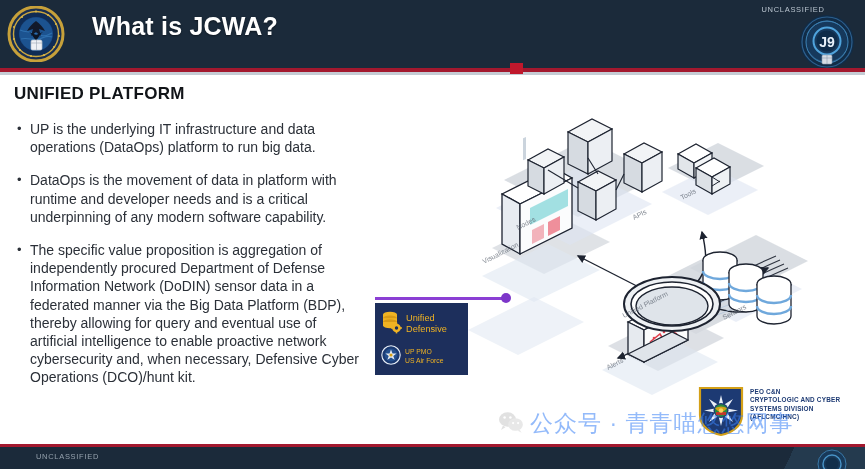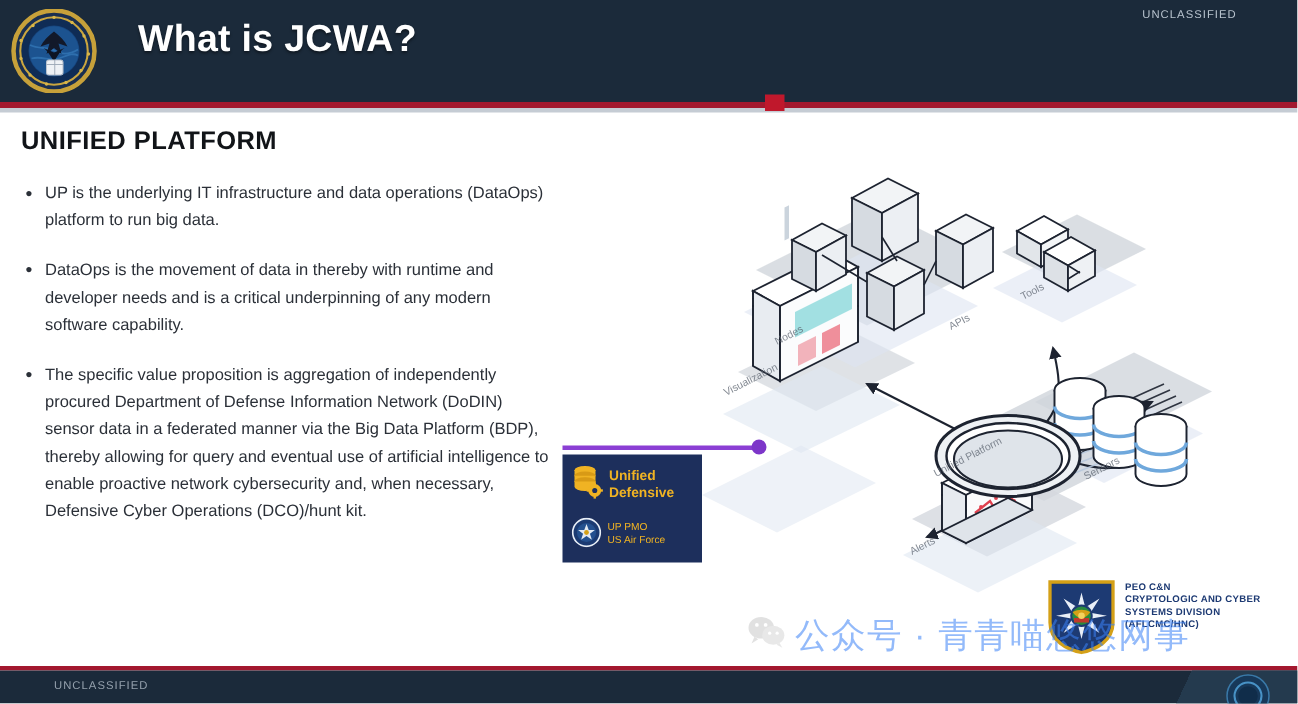--- a/index.html
+++ b/index.html
@@ -71,21 +71,21 @@
     display: flex; align-items: flex-start;
     margin-bottom: 15px;
   }
   .bullet-dot {
     width: 16px; flex: 0 0 16px;
     color: #2b3038; font-size: 13px; line-height: 18px;
     text-align: left; padding-left: 3px;
   }
   .bullet-text {
     flex: 1;
-    font-size: 11px; line-height: 18.2px;
+    font-size: 14px; line-height: 18.2px;
     color: #2b3038;
   }
 
   
   #diagram {
     position: absolute; left: 372px; top: 108px;
     width: 470px; height: 290px;
   }
   #diagram svg { display: block; }
 
@@ -95,21 +95,21 @@
     width: 93px; height: 72px;
     background: #1d2f5c;
     display: flex; flex-direction: column;
     justify-content: center;
     padding: 5px 6px;
   }
   .callout-row { display: flex; align-items: center; }
   .callout-row-1 { margin-bottom: 7px; }
   .callout-icon-db { width: 22px; flex: 0 0 22px; }
   .callout-title {
-    font-size: 9.2px; font-weight: bold; color: #f0b323;
+    font-size: 9.2px; font-weight: normal; color: #f0b323;
     line-height: 11px; padding-left: 3px;
   }
   .callout-icon-af { width: 20px; flex: 0 0 20px; }
   .callout-sub {
     font-size: 6.8px; color: #f0b323; line-height: 8.6px;
     padding-left: 4px;
   }
   #callout-connector-line {
     position: absolute; left: 375px; top: 297px;
     width: 132px; height: 3px; background: #8b3fd4;
@@ -202,40 +202,56 @@
               <circle cx="7" cy="21" r="1.1"></circle>
             <circle cx="15" cy="11" r="1.1"></circle>
           </g>
         </svg>
       </div>
 
       <div id="slide-title">What is JCWA?</div>
 
       <div id="classification-top">UNCLASSIFIED</div>
 
+      <div id="j9-seal">
+        <svg viewBox="0 0 56 56" width="56" height="56">
+          <circle cx="28" cy="28" r="27" fill="#112c47"></circle>
+          <circle cx="28" cy="28" r="25" fill="none" stroke="#2c5f8e" stroke-width="1.2"></circle>
+          <circle cx="28" cy="28" r="21" fill="#16395c" stroke="#3e84b8" stroke-width="1"></circle>
+          <circle cx="28" cy="27" r="13.5" fill="none" stroke="#4fa3dc" stroke-width="2"></circle>
+          <circle cx="28" cy="27" r="10.5" fill="#0e2c4a"></circle>
+          <text x="28" y="32.5" font-family="Liberation Sans, sans-serif" font-size="14" font-weight="bold" fill="#e8f2fb" text-anchor="middle">J9</text>
+          <g stroke="#3d7fb0" stroke-width=".8" fill="none" opacity=".8">
+            <path d="M8 20a22 22 0 0 1 40 0"></path>
+            <path d="M10 38a21 21 0 0 0 36 0"></path>
+          </g>
+          <rect x="23" y="41" width="10" height="9" rx="1.2" fill="#d6dde5" stroke="#8fa0b2" stroke-width=".6"></rect>
+          <path d="M23 44h10M28 41v9" stroke="#7d8fa2" stroke-width=".5"></path>
+        </svg>
+      </div>
 
     </div>
   </div>
 
   <div id="divider-red"></div>
   <div id="divider-grey"></div>
   <div id="divider-marker"></div>
 
   <div id="section-heading">UNIFIED PLATFORM</div>
 
   <div id="bullet-list">
 
     <div class="bullet">
       <div class="bullet-dot">•</div>
       <div class="bullet-text">UP is the underlying IT infrastructure and data operations (DataOps) platform to run big data.</div>
     </div>
 
     <div class="bullet">
       <div class="bullet-dot">•</div>
-      <div class="bullet-text">DataOps is the movement of data in thereby with runtime and developer needs and is a critical underpinning of any modern software capability.</div>
+      <div class="bullet-text">DataOps is the movement of data in platform with runtime and developer needs and is a critical underpinning of any modern software capability.</div>
     </div>
 
     <div class="bullet">
       <div class="bullet-dot">•</div>
       <div class="bullet-text">The specific value proposition is aggregation of independently procured Department of Defense Information Network (DoDIN) sensor data in a federated manner via the Big Data Platform (BDP), thereby allowing for query and eventual use of artificial intelligence to enable proactive network cybersecurity and, when necessary, Defensive Cyber Operations (DCO)/hunt kit.</div>
     </div>
 
   </div>
 
   <div id="diagram">

